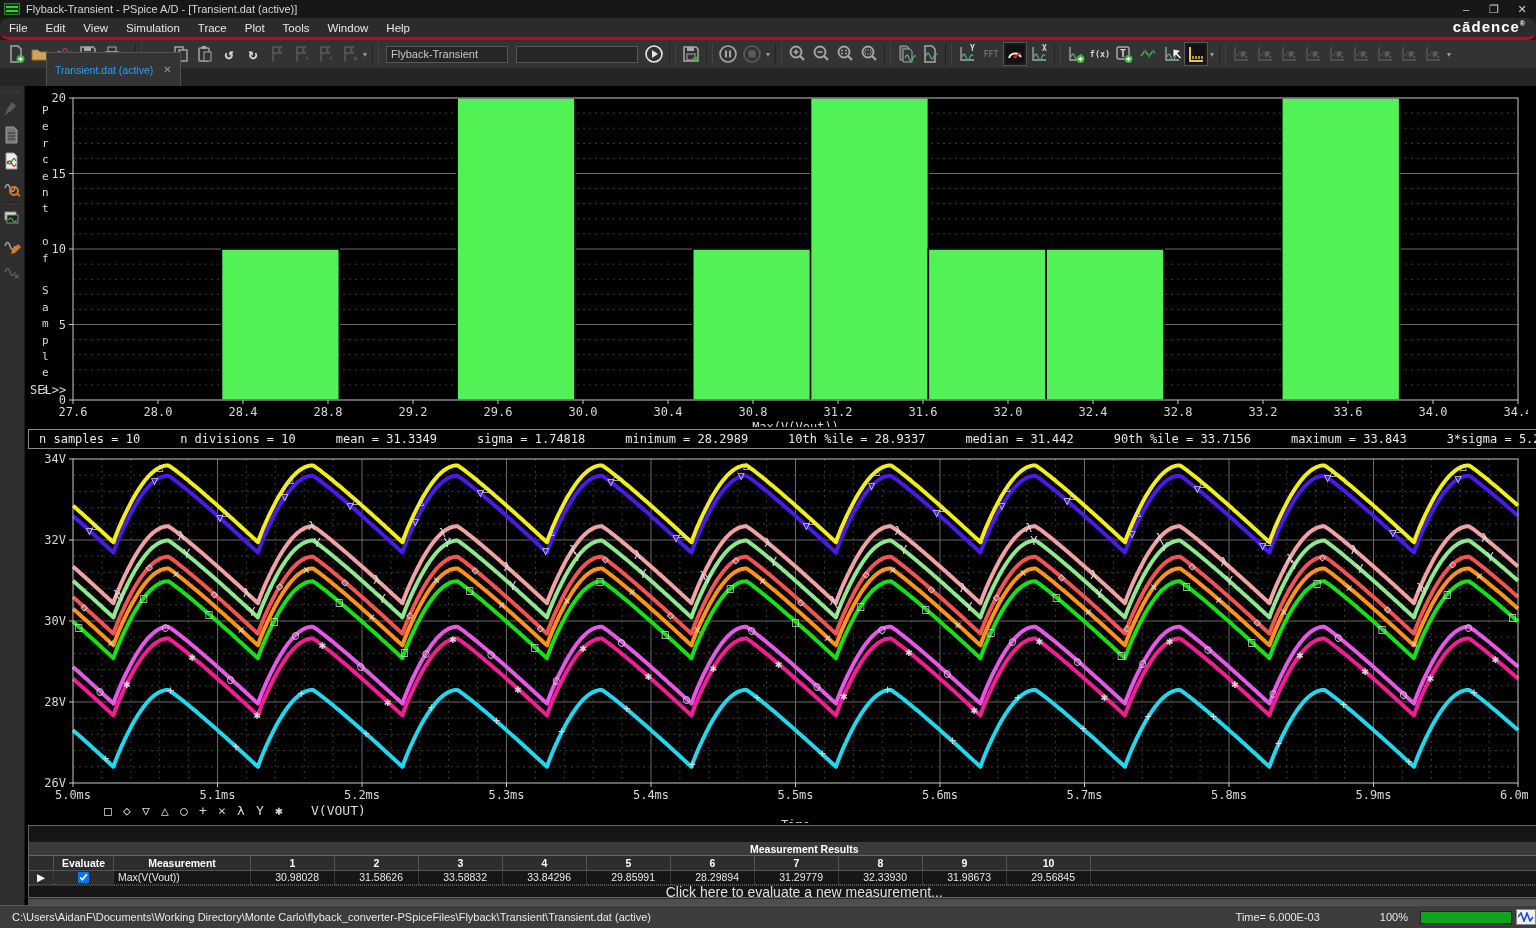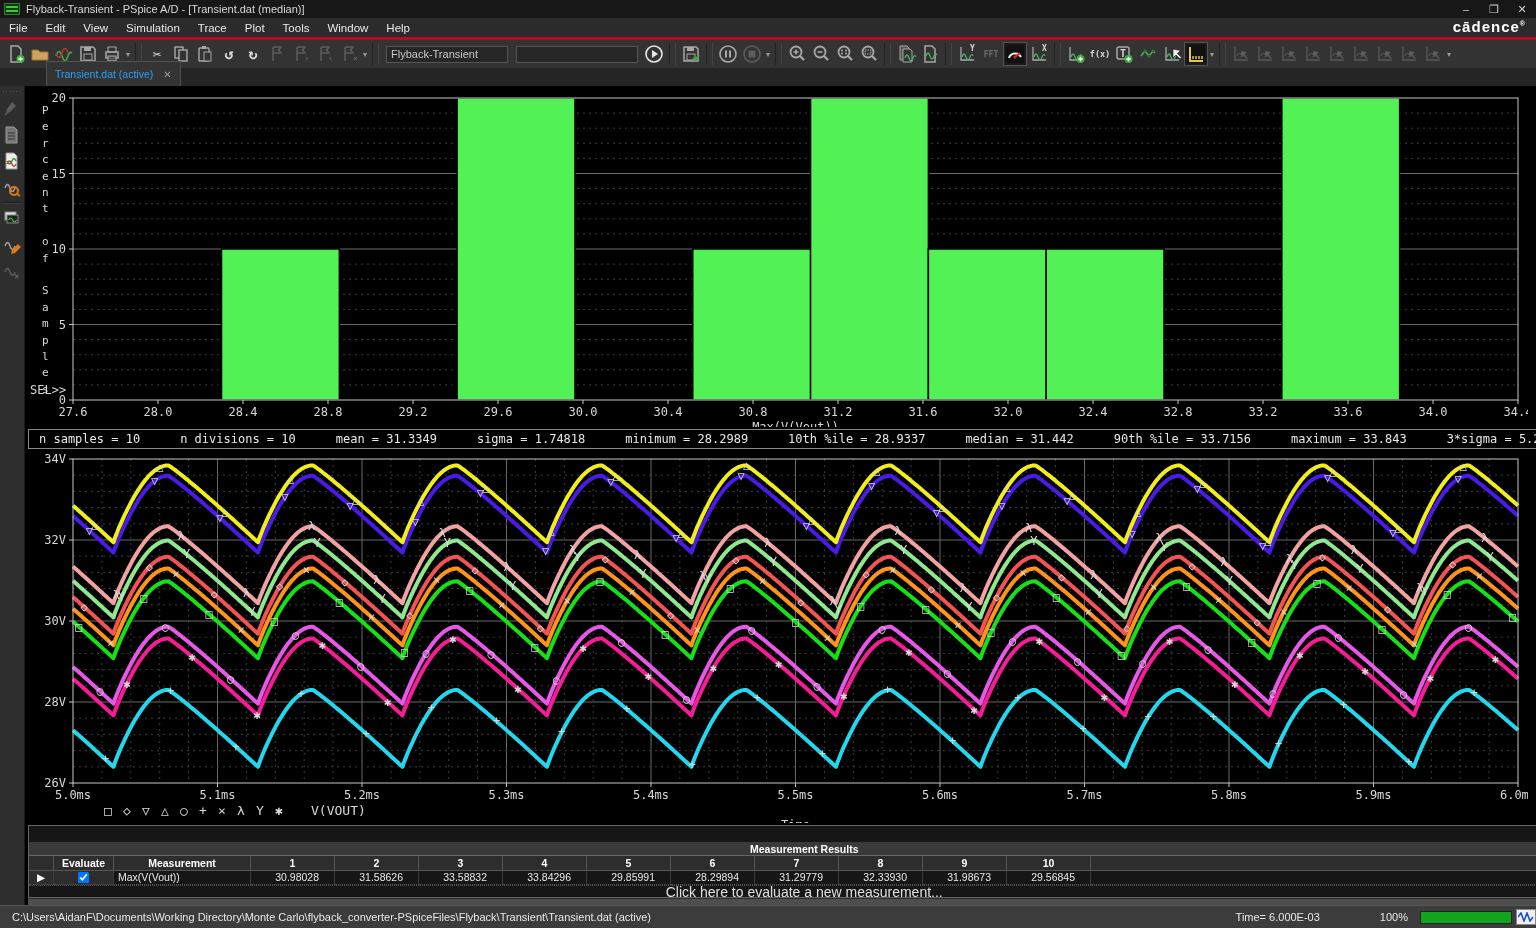--- a/index.html
+++ b/index.html
@@ -5,35 +5,35 @@
   * { margin:0; padding:0; box-sizing:border-box; }
   html,body { width:1536px; height:928px; overflow:hidden; background:#1e1e1e;
     font-family:"Liberation Sans", sans-serif; }
   
   .titlebar { height:18px; background:#171717; display:flex; align-items:center; color:#d8d8d8; font-size:11px; }
   .appicon { width:16px; height:12px; margin:0 6px 0 4px; background:#0b3b0b; border:1px solid #2f7f2f; position:relative; }
   .appicon::after{ content:""; position:absolute; left:1px; right:1px; top:2px; height:2px; background:#39c939; box-shadow:0 4px 0 #39c939; }
   .winbtns { margin-left:auto; display:flex; }
   .winbtn { width:28px; height:18px; display:flex; align-items:center; justify-content:center; color:#cfcfcf; font-size:11px; }
   
-  .menubar { height:22px; background:#2b2b2b; display:flex; align-items:center; border-bottom:3px solid #c00424; position:relative; }
+  .menubar { height:22px; background:#2b2b2b; display:flex; align-items:center; border-bottom:3px solid #c00424; position:relative;border-radius:9px; }
   .menu-item { color:#e8e8e8; font-size:11.5px; padding:0 9px; height:100%; display:flex; align-items:center; }
   .brand { position:absolute; right:10px; top:0px; color:#fff; font-size:15px; font-weight:bold; letter-spacing:1px; }
   .brand sup { font-size:7px; }
   
   .toolbar { height:28px; background:#333333; display:flex; align-items:center; padding-left:4px; }
   .tb { width:24px; height:24px; display:flex; align-items:center; justify-content:center; flex:0 0 auto; }
   .tb.dis { opacity:.35; }
   .tb.act { background:#1a1a1a; border:1px solid #555; }
   .tb-sep { width:7px; height:22px; border-left:1px solid #222; border-right:1px solid #444; margin:0 3px; flex:0 0 auto; }
   .tb-field { width:122px; height:17px; background:#262626; border:1px solid #555; color:#c8c8c8; font-size:11px; line-height:15px; padding:0 4px; margin:0 4px; flex:0 0 auto; overflow:hidden; white-space:nowrap; }
   .tb-caret { width:8px; color:#999; font-size:8px; flex:0 0 auto; text-align:center; }
   
   .tabbar { height:18px; background:#252525; display:flex; align-items:flex-end; padding-left:46px; }
-  .tab { background:#343434; border:1px solid #515151; border-bottom:none; height:25px; display:flex; align-items:center; padding:0 8px; font-size:10.5px; color:#2d9ff2; }
+  .tab { background:#343434; border:1px solid #515151; border-bottom:none; height:34px; display:flex; align-items:center; padding:0 8px; font-size:10.5px; color:#2d9ff2; }
   .tab .x { color:#9a9a9a; margin-left:10px; font-size:10px; }
   
   .main { display:flex; height:819px; }
   .sidebar { width:29px; background:#2e2e2e; border-right:1px solid #1a1a1a; display:flex; flex-direction:column; align-items:center; padding-top:2px; }
   .grip { color:#6a6a6a; font-size:7px; letter-spacing:1px; height:8px; }
   .sb { width:24px; height:26px; display:flex; align-items:center; justify-content:center; }
   .sb.dis { opacity:.4; }
   .sb-sep { width:20px; border-top:1px solid #1d1d1d; border-bottom:1px solid #3d3d3d; margin:2px 0; }
   .client { flex:1; background:#000; display:flex; flex-direction:column; padding:2px 2px 0 3px; color:#d8d8d8; }
   svg text { font-family:"DejaVu Sans Mono", monospace; fill:#d8d8d8; }
@@ -57,21 +57,21 @@
   .sb-time { margin-left:auto; margin-right:60px; }
   .sb-pct { margin-right:12px; }
   .sb-prog { width:92px; height:13px; background:#12a31f; border:1px solid #222; margin-right:4px; }
   .sb-wave { width:20px; height:16px; background:#f0f0f0; border:1px solid #888; display:flex; align-items:center; justify-content:center; }
 </style>
 </head>
 <body>
 
 <div class="titlebar">
   <span class="appicon"></span>
-  <span>Flyback-Transient - PSpice A/D  - [Transient.dat (median)]</span>
+  <span>Flyback-Transient - PSpice A/D  - [Transient.dat (active)]</span>
   <div class="winbtns">
     <span class="winbtn">–</span>
     <span class="winbtn">❐</span>
     <span class="winbtn">✕</span>
   </div>
 </div>
 
 <div class="menubar">
   <div id="menu-items" style="display:flex;height:100%">
       <div class="menu-item">File</div>

